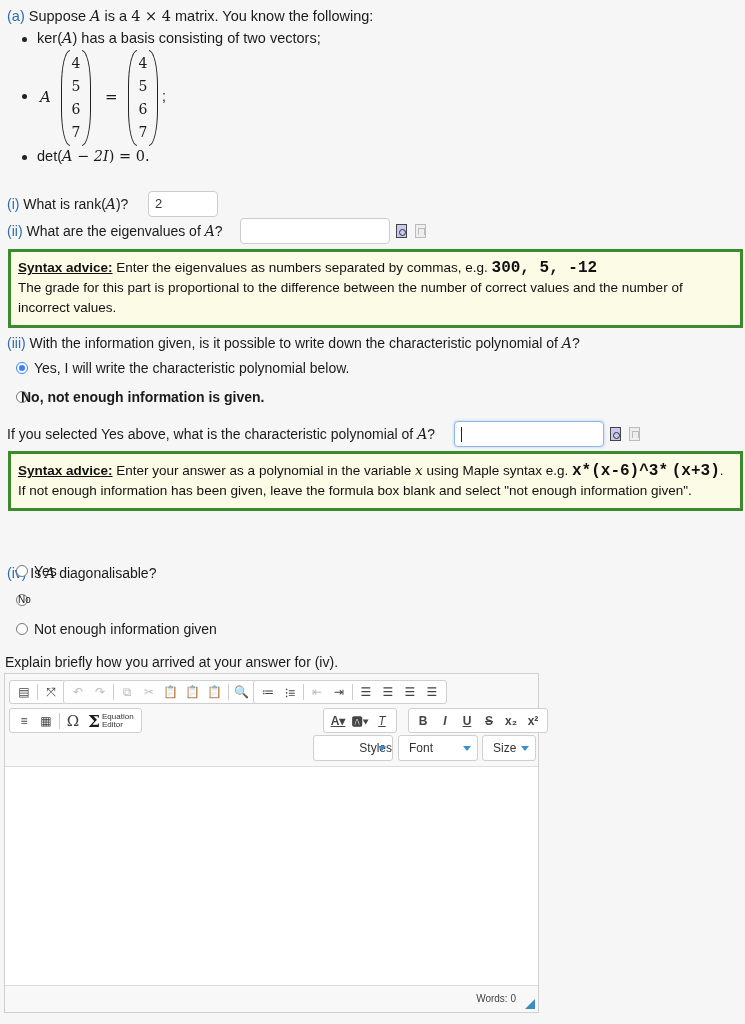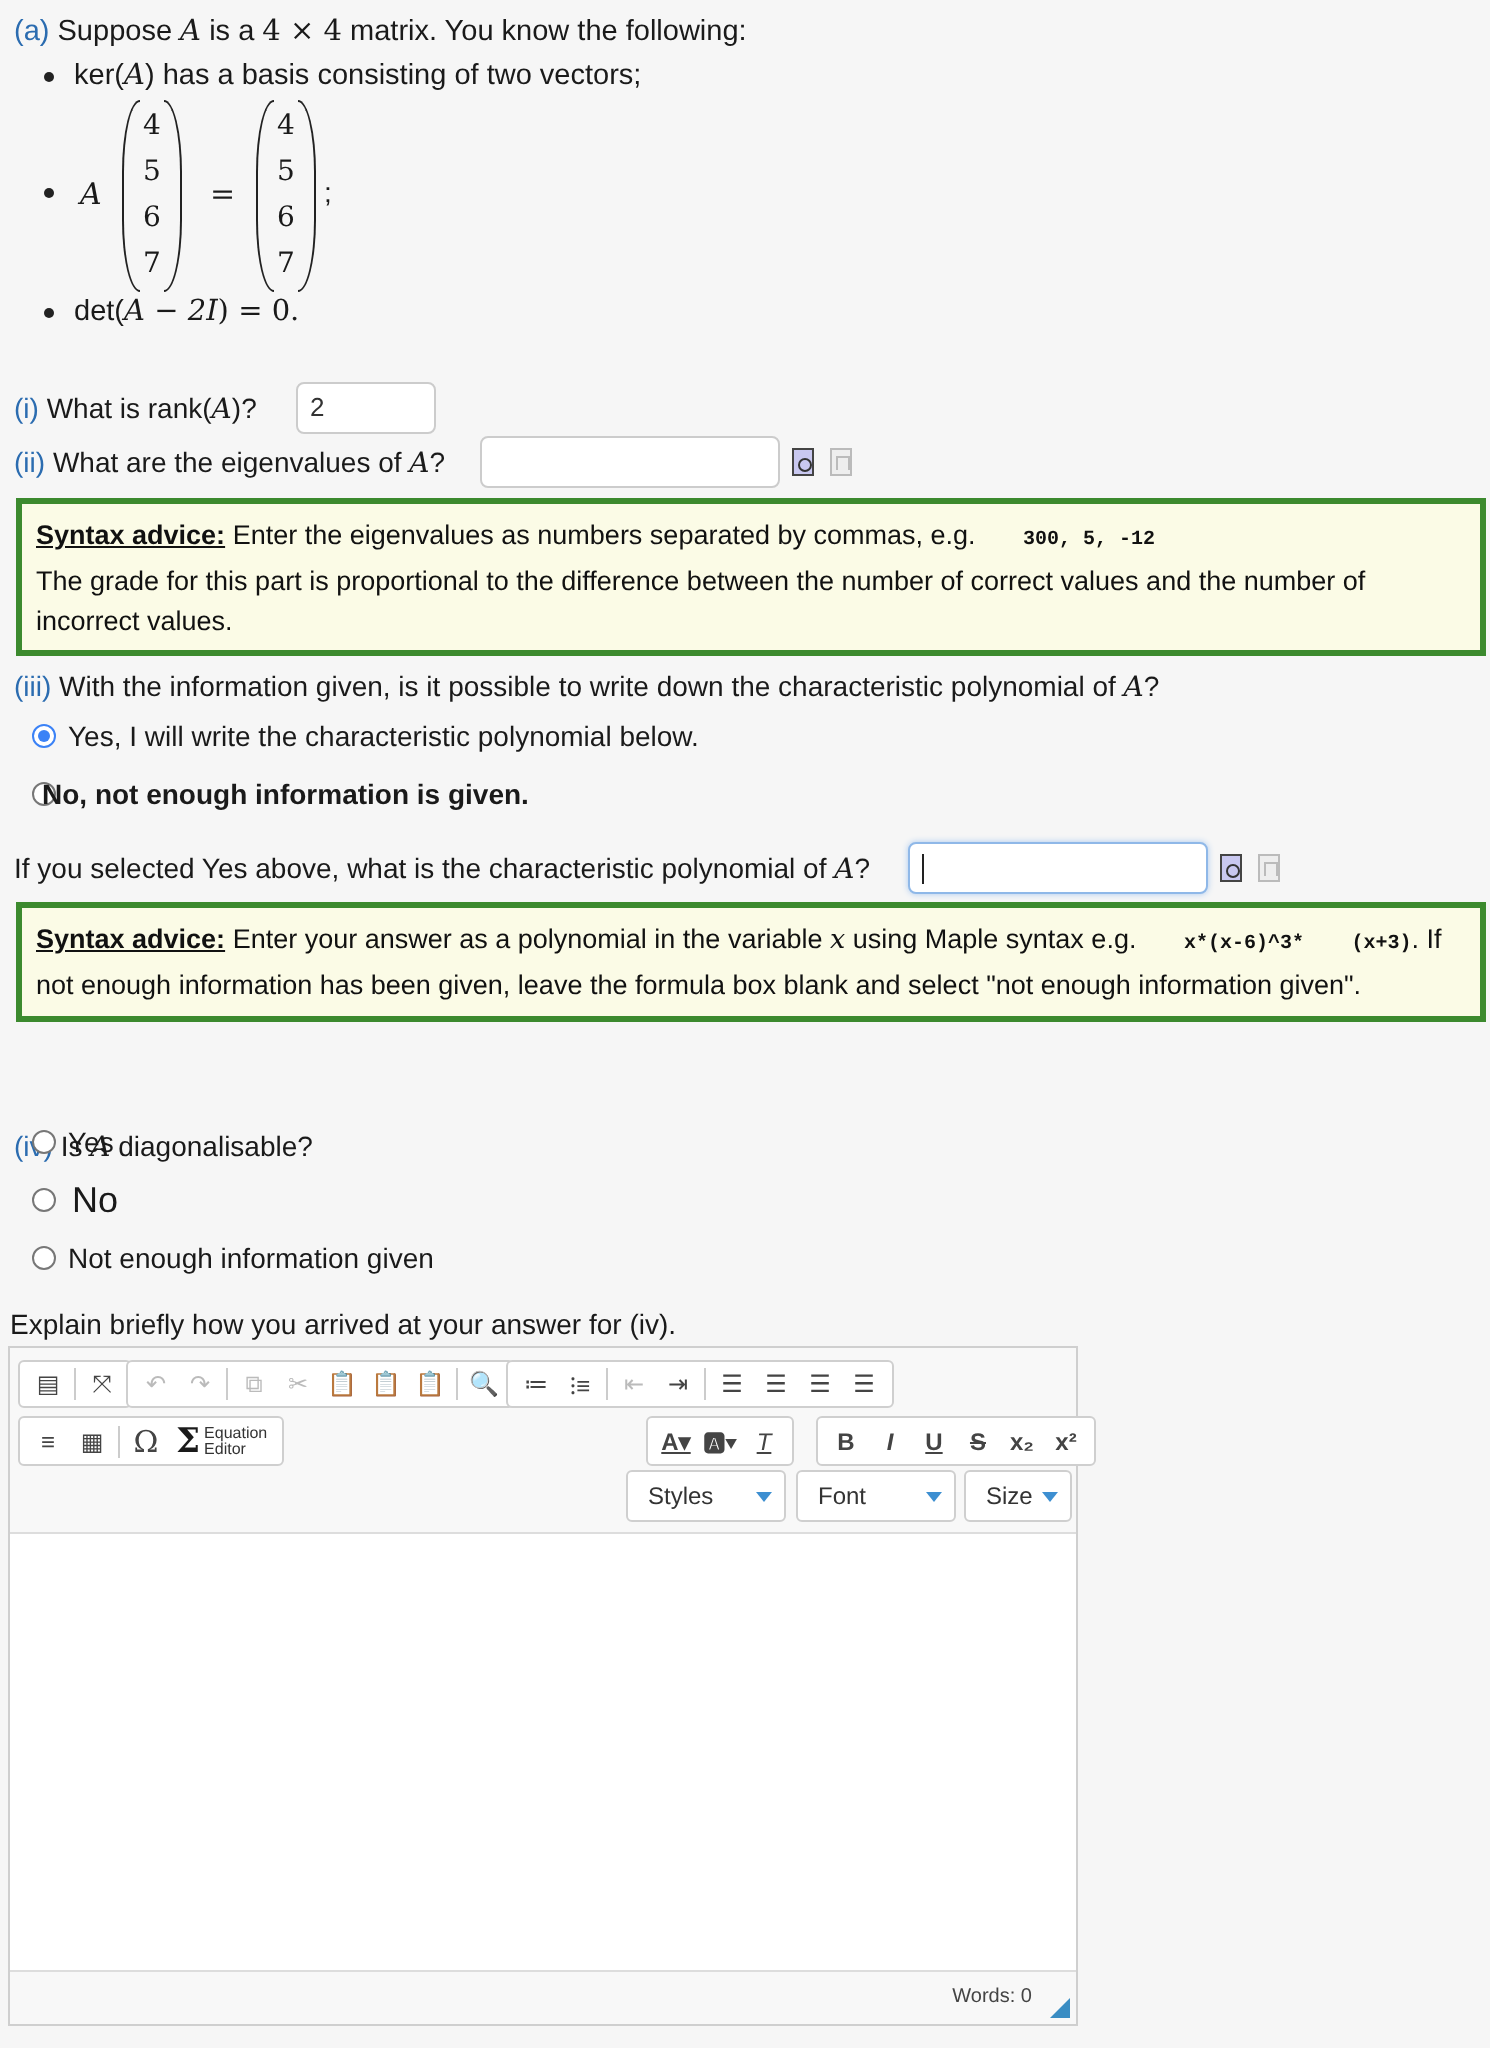--- a/index.html
+++ b/index.html
@@ -38,21 +38,21 @@
   .docicon.dis { border-color: #bbb; background: #eee; }
   .docicon.dis::after { border-radius: 0; border: none; left: 2px; top: 3px; width: 5px; height: 6px; border-left: 1px solid #bbb; border-top: 1px solid #bbb; border-right: 1px solid #bbb; }
 
   .advice {
     position: absolute; left: 8px; width: 735px;
     background: #fbfbe6; border: 3px solid #3c8a2e;
     font-family: "Liberation Sans", sans-serif; font-size: 13.5px;
     padding: 6px 7px; line-height: 20px; color: #111;
   }
   .advice .label { font-weight: bold; text-decoration: underline; }
-  .advice code { font-family: "Liberation Mono", monospace; font-weight: bold; font-size: 10px; margin-left: 20px; }
+  .advice code { font-family: "Liberation Mono", monospace; font-weight: bold; font-size: 16px; }
 
   .radio { position: absolute; width: 12px; height: 12px; border: 1px solid #777; border-radius: 50%; background: #fff; }
   .radio.on { border-color: #3b82f6; background: #fff; }
   .radio.on::after { content: ""; position: absolute; left: 2px; top: 2px; width: 6px; height: 6px; border-radius: 50%; background: #3b82f6; }
 
   
   .editor { position: absolute; left: 4px; top: 673px; width: 535px; height: 340px; border: 1px solid #cfcfcf; background: #f8f8f8; }
   .tgroup { position: absolute; height: 24px; border: 1px solid #cfcfcf; border-radius: 3px; background: #fff; display: flex; align-items: center; padding: 0 3px; }
   .tbtn { width: 22px; height: 22px; display: flex; align-items: center; justify-content: center; font-size: 12px; color: #444; }
   .tbtn.dis { color: #bbb; }
@@ -161,21 +161,21 @@
 
 <div class="line" style="left:7px; top:536px; font-size:14px;margin-top:28px;">
   <span class="part">(iv)</span>
   <span>Is</span>
   <span class="math">A</span>
   <span>diagonalisable?</span>
 </div>
 <div class="radio" style="left:16px; top:565px;"></div>
 <div class="line" style="left:34px; top:562px; font-size:14px;">Yes</div>
 <div class="radio" style="left:16px; top:594px;"></div>
-<div class="line" style="left:36px; top:591px; font-size:18px;">No</div>
+<div class="line" style="left:18px; top:591px; font-size:10px;">No</div>
 <div class="radio" style="left:16px; top:623px;"></div>
 <div class="line" style="left:34px; top:620px; font-size:14px;">Not enough information given</div>
 
 <div class="line" style="left:5px; top:653px; font-size:14px;">Explain briefly how you arrived at your answer for (iv).</div>
 
 <div class="editor">
 
   <div class="tgroup" style="left:4px; top:6px;">
     <div class="tbtn">▤</div>
     <div class="tsep"></div>
@@ -226,21 +226,21 @@
   </div>
   <div class="tgroup" style="left:403px; top:34px; height:25px;">
     <div class="tbtn" style="font-weight:bold;">B</div>
     <div class="tbtn" style="font-style:italic; font-weight:bold;">I</div>
     <div class="tbtn" style="text-decoration:underline; font-weight:bold;">U</div>
     <div class="tbtn" style="text-decoration:line-through; font-weight:bold;">S</div>
     <div class="tbtn" style="font-weight:bold;">x₂</div>
     <div class="tbtn" style="font-weight:bold;">x²</div>
   </div>
 
-  <div class="combo" style="left:308px; width:80px;">
+  <div class="combo" style="left:308px; width:80px;text-align:right;">
     <span>Styles</span><span class="arrow"></span>
   </div>
   <div class="combo" style="left:393px; width:80px;">
     <span>Font</span><span class="arrow"></span>
   </div>
   <div class="combo" style="left:477px; width:54px;">
     <span>Size</span><span class="arrow"></span>
   </div>
 
   <div class="edit-area"></div>

